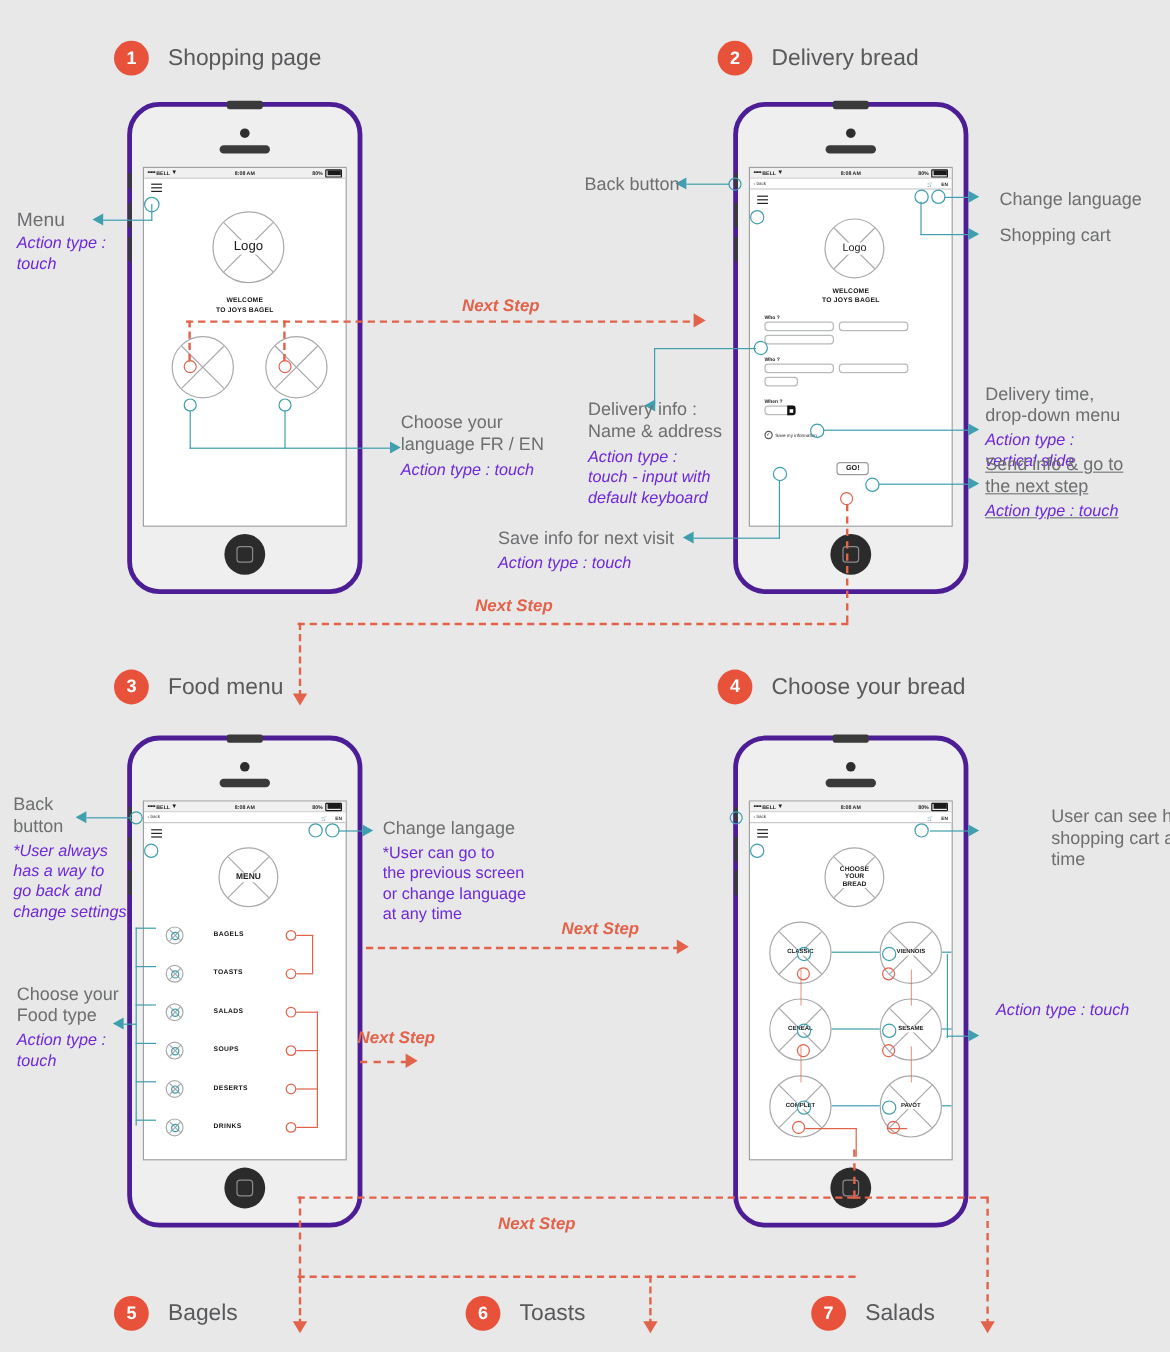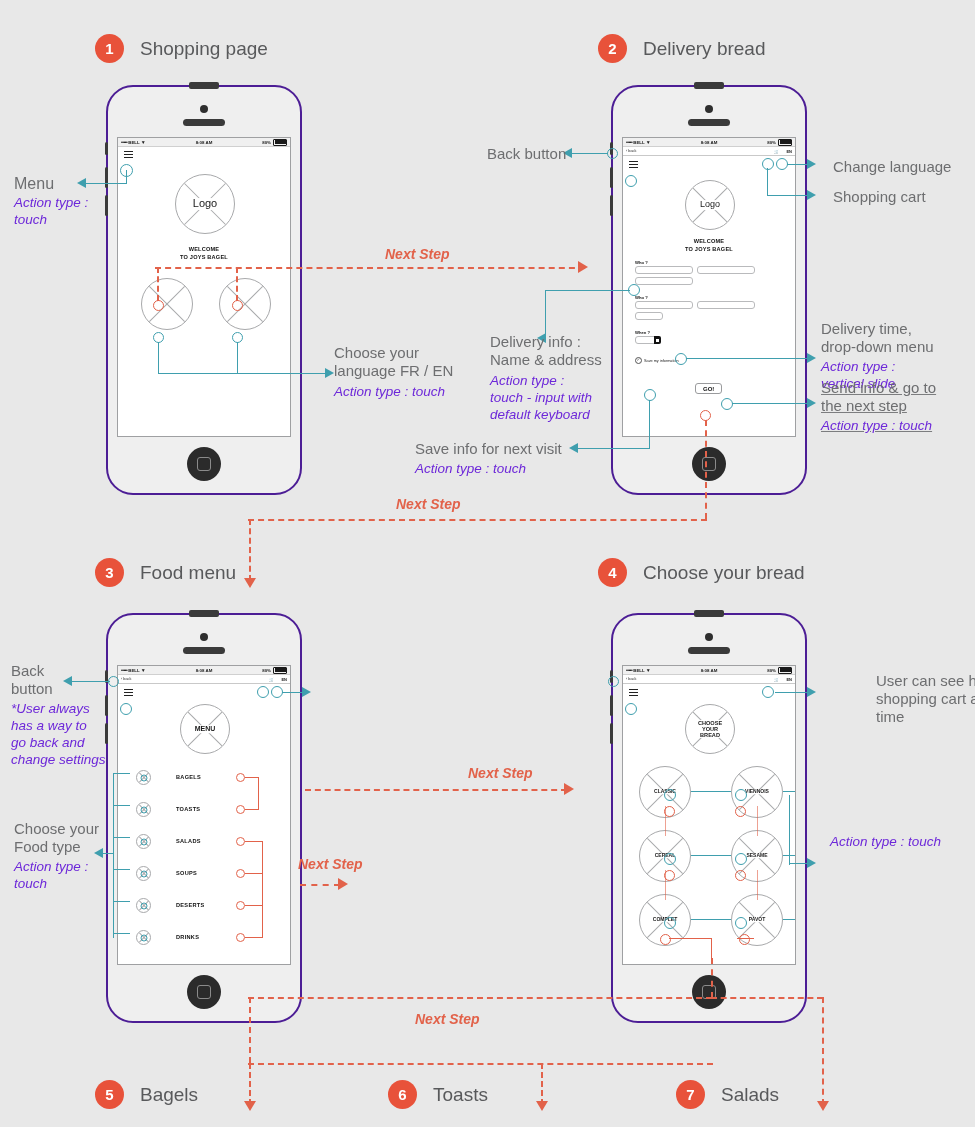--- a/index.html
+++ b/index.html
@@ -24,21 +24,21 @@
   }
   .step-title{
     font-size:19px;color:#58595b;white-space:nowrap;
     font-family:"Liberation Sans", sans-serif;
   }
 
   
   .phone{
     position:absolute;
     width:196px;height:410px;
-    border:2px solid #4c1d95;
+    border:4px solid #4c1d95;
     border-radius:27px;
     background:#efefef;
     box-sizing:border-box;
   }
   .phone .speaker{
     position:absolute;left:50%;top:32px;transform:translateX(-50%);
     width:42px;height:7px;border-radius:4px;background:#3a3a3a;
   }
   .phone .camera{
     position:absolute;left:50%;top:18px;transform:translateX(-50%);
@@ -534,20 +534,27 @@
   <div class="arrow-l" style="left:94px;top:848px;"></div>
 
   <div class="anno" style="left:11px;top:662px;width:110px;">
     <div class="t" style="white-space:pre-line;font-size:15px;">Back
 button</div>
     <div class="it" style="white-space:pre-line;margin-top:3px;">*User always
 has a way to
 go back and
 change settings</div>
   </div>
+  <div class="anno" style="left:319px;top:682px;width:160px;">
+    <div class="t" style="font-size:15px;">Change langage</div>
+    <div class="it" style="white-space:pre-line;margin-top:3px;font-style:normal;">*User can go to
+the previous screen
+or change language
+at any time</div>
+  </div>
   <div class="anno" style="left:14px;top:820px;width:110px;">
     <div class="t" style="white-space:pre-line;font-size:15px;">Choose your
 Food type</div>
     <div class="it" style="white-space:pre-line;margin-top:3px;">Action type :
 touch</div>
   </div>
 
   <div class="nextstep" style="left:468px;top:765px;">Next Step</div>
   <div class="dash-h" style="left:305px;top:789px;width:262px;"></div>
   <div class="dash-arrow-r" style="left:564px;top:783px;"></div>

